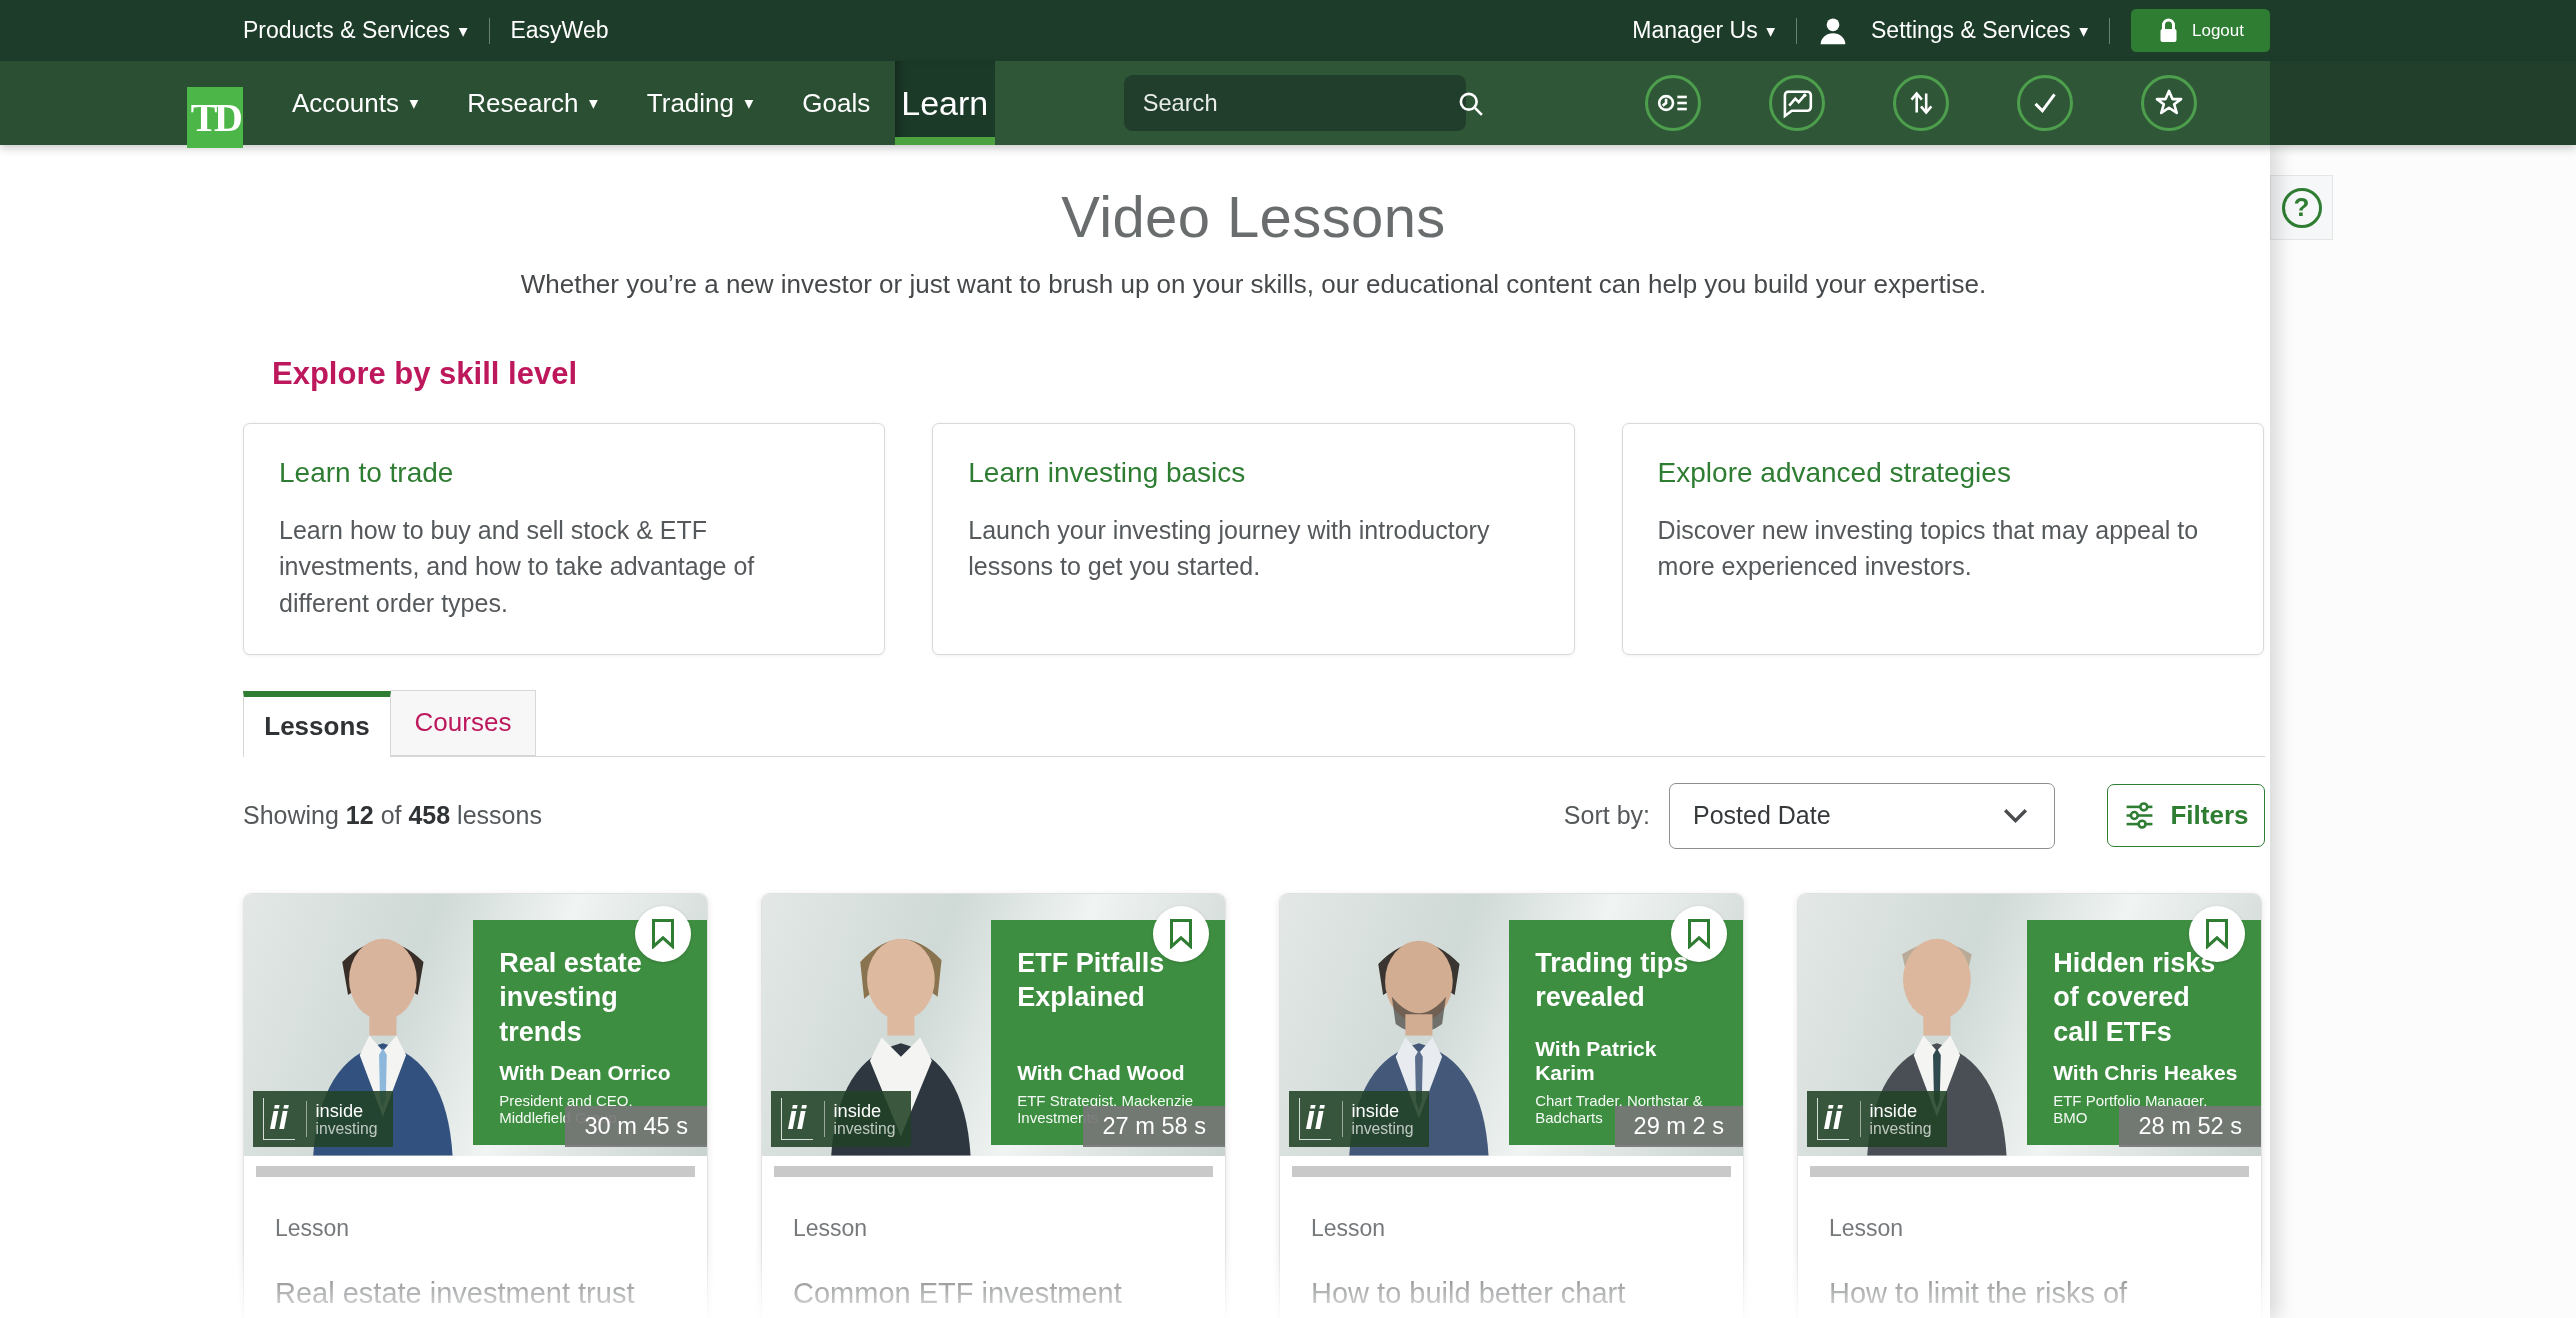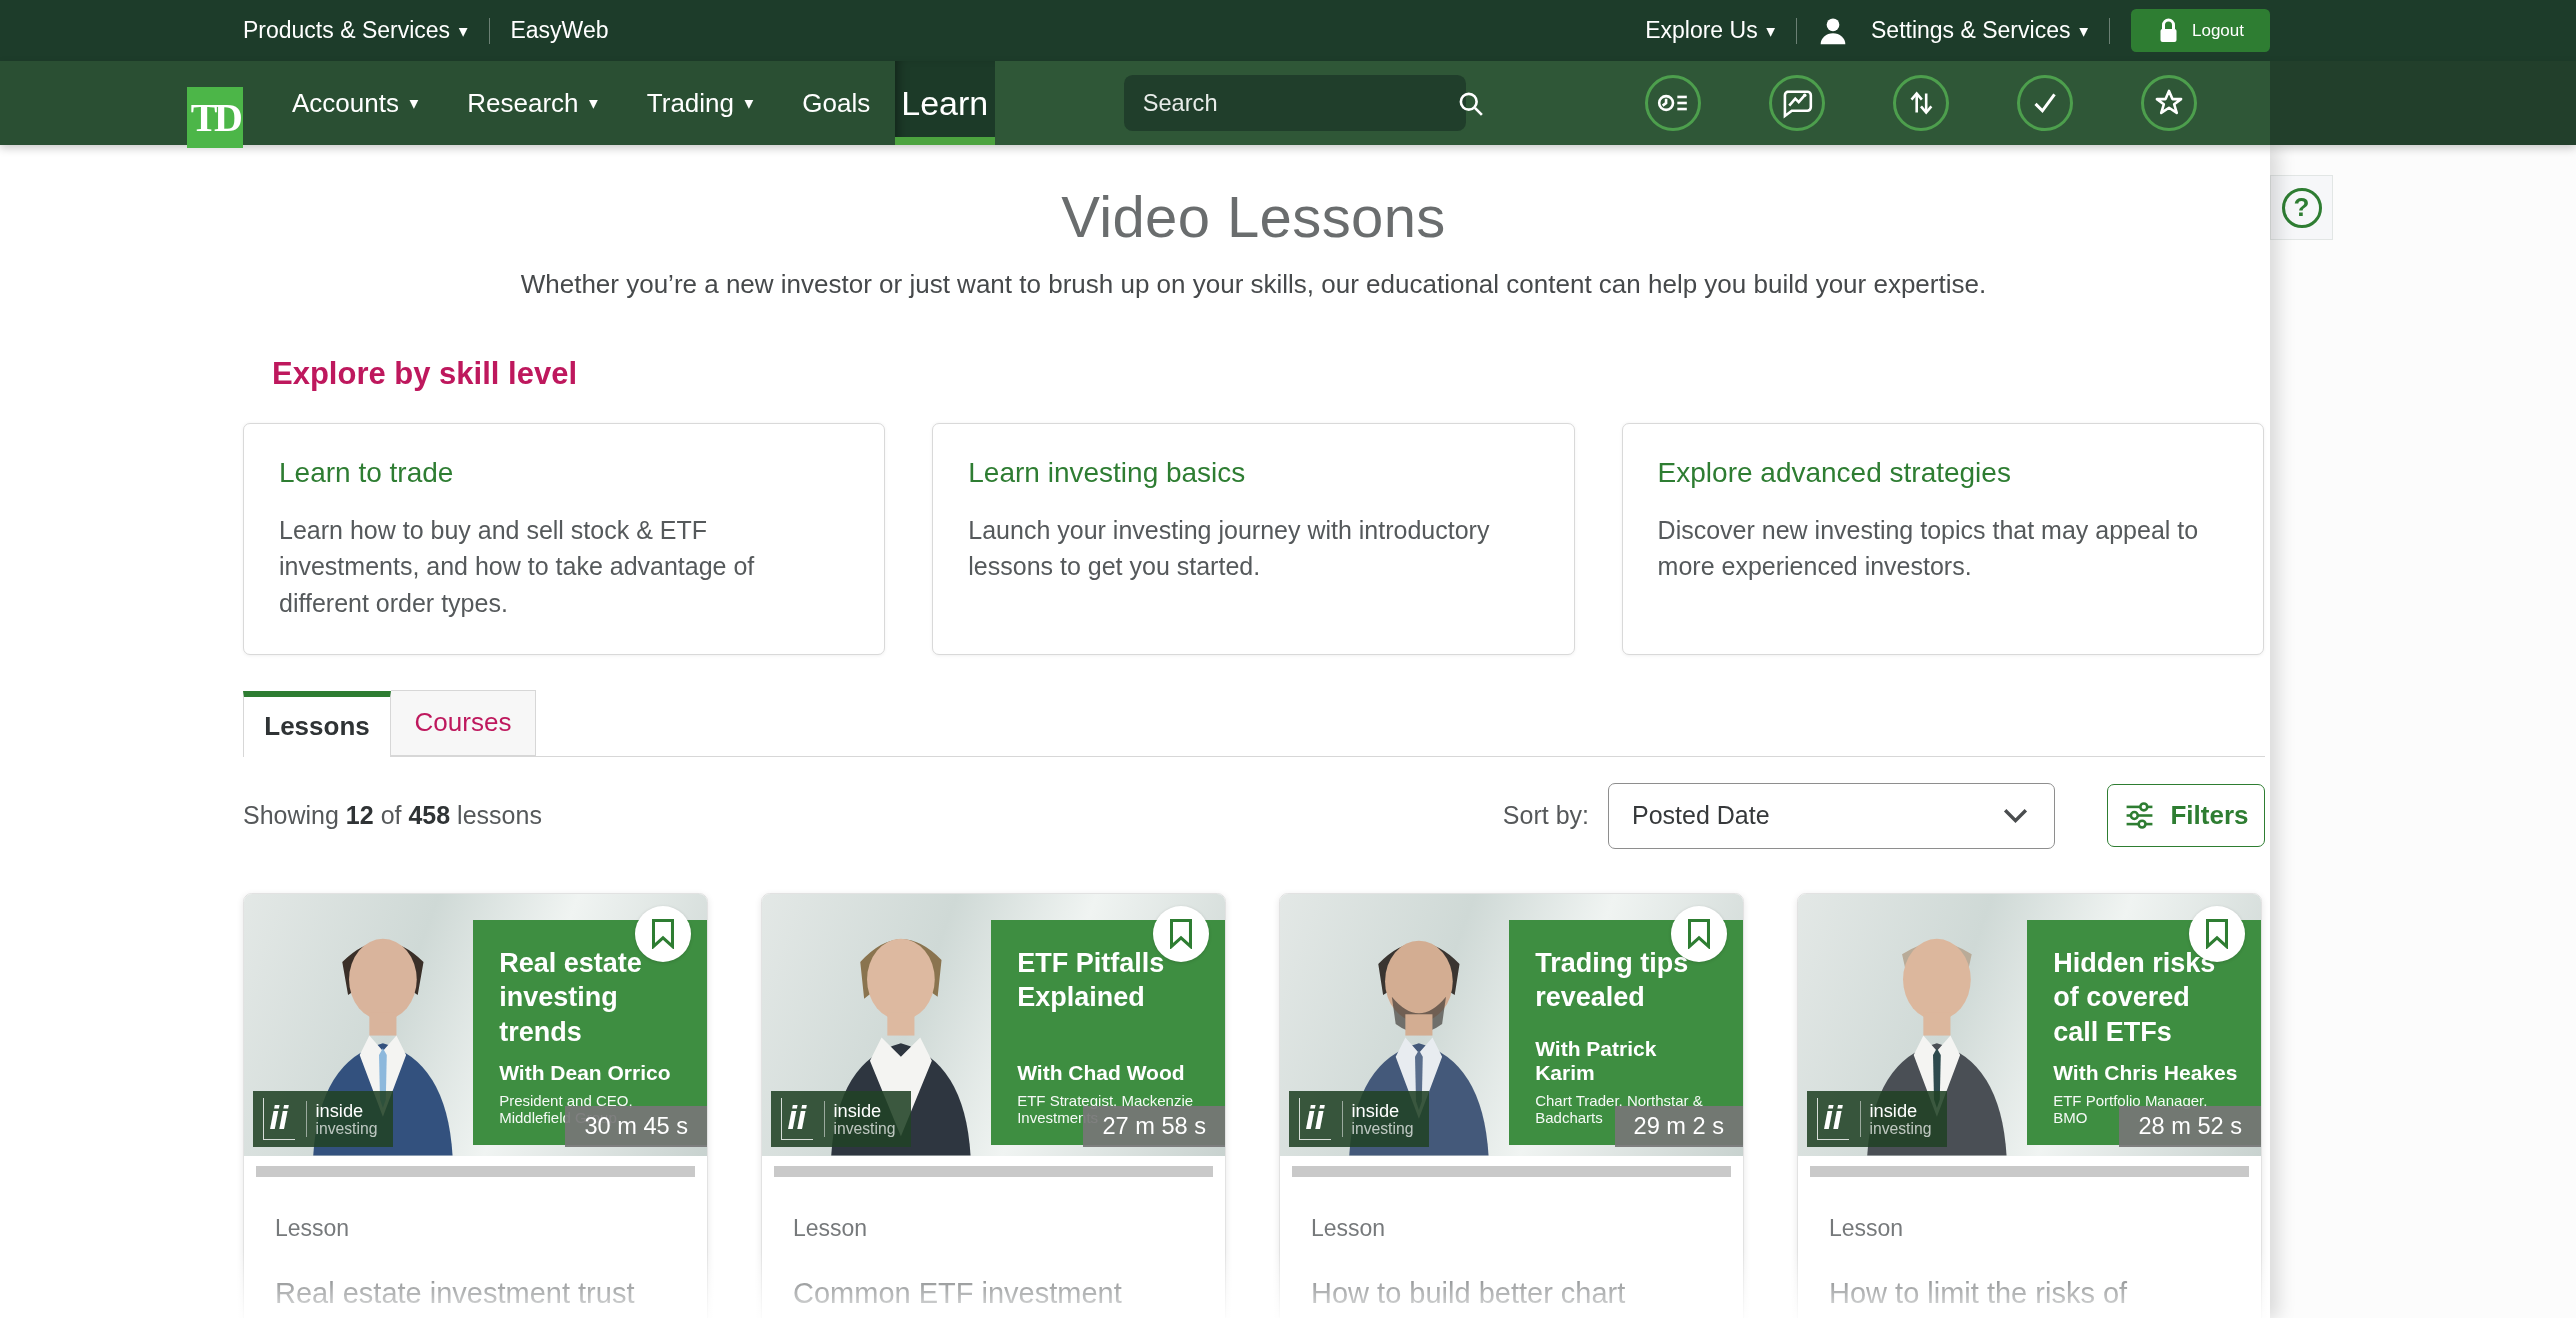--- a/index.html
+++ b/index.html
@@ -58,21 +58,21 @@
   .tab { height:66px; display:flex; align-items:center; justify-content:center; font-size:26px; cursor:pointer; }
   .tab-active { width:148px; background:#fff; font-weight:bold; color:#2f3335; border:0.9px solid #d7d7d7; border-bottom:none;
                 border-top:6.1px solid #2e7d32; position:relative; top:0.9px; }
   .tab-idle { width:145px; background:#f7f7f7; color:#be185d; border:0.9px solid #d7d7d7; border-left:none; }
 
   .results-row { margin-top:26px; width:2022px; display:flex; align-items:center; }
   .showing { font-size:25px; color:#55585a; }
   .showing b { color:#2f3335; }
   .sort-group { margin-left:auto; display:flex; align-items:center; }
   .sort-label { font-size:25px; color:#55585a; margin-right:19px; }
-  .sort-select { width:447px; height:66px; border:1.7px solid #8e8e8e; border-radius:7px; background:#fff; display:flex; align-items:center;
+  .sort-select { width:386px; height:66px; border:1.7px solid #8e8e8e; border-radius:7px; background:#fff; display:flex; align-items:center;
                  padding:0 23px; cursor:pointer; }
   .sort-value { font-size:25px; color:#36393b; }
   .sort-select svg { margin-left:auto; }
   .filters-btn { margin-left:52px; width:158px; height:63px; border:1.7px solid #2e7d32; border-radius:7px; background:#fff; color:#2e7d32;
                  font-size:26px; font-weight:600; font-family:inherit; display:flex; align-items:center; justify-content:center; gap:14px; cursor:pointer; }
 
   
   .lesson-row { margin-top:44px; width:2022px; display:flex; gap:53px; }
   .lesson-card { width:465px; background:#fff; border:0.9px solid #e2e2e2; border-radius:8.7px; box-shadow:0 2.6px 7px rgba(0,0,0,0.10);
                  overflow:hidden; height:559px; }
@@ -117,21 +117,21 @@
     <div class="tb-item">
       <span>Products &amp; Services</span>
       <span class="caret">▾</span>
     </div>
     <div class="tb-div"></div>
     <div class="tb-item">
       <span>EasyWeb</span>
     </div>
     <div class="right">
       <div class="tb-item">
-        <span>Explore Us</span>
+        <span>Manager Us</span>
         <span class="caret">▾</span>
       </div>
       <div class="tb-div"></div>
       <span style="display:flex;">
         <svg width="30" height="30" viewBox="0 0 17 17">
             <circle cx="8.5" cy="5" r="3.6" fill="#fff"></circle>
             <path d="M1.5,16 a7,6.2 0 0 1 14,0 z" fill="#fff"></path>
           </svg>
       </span>
       <div class="tb-item" style="margin-left:23px;">

